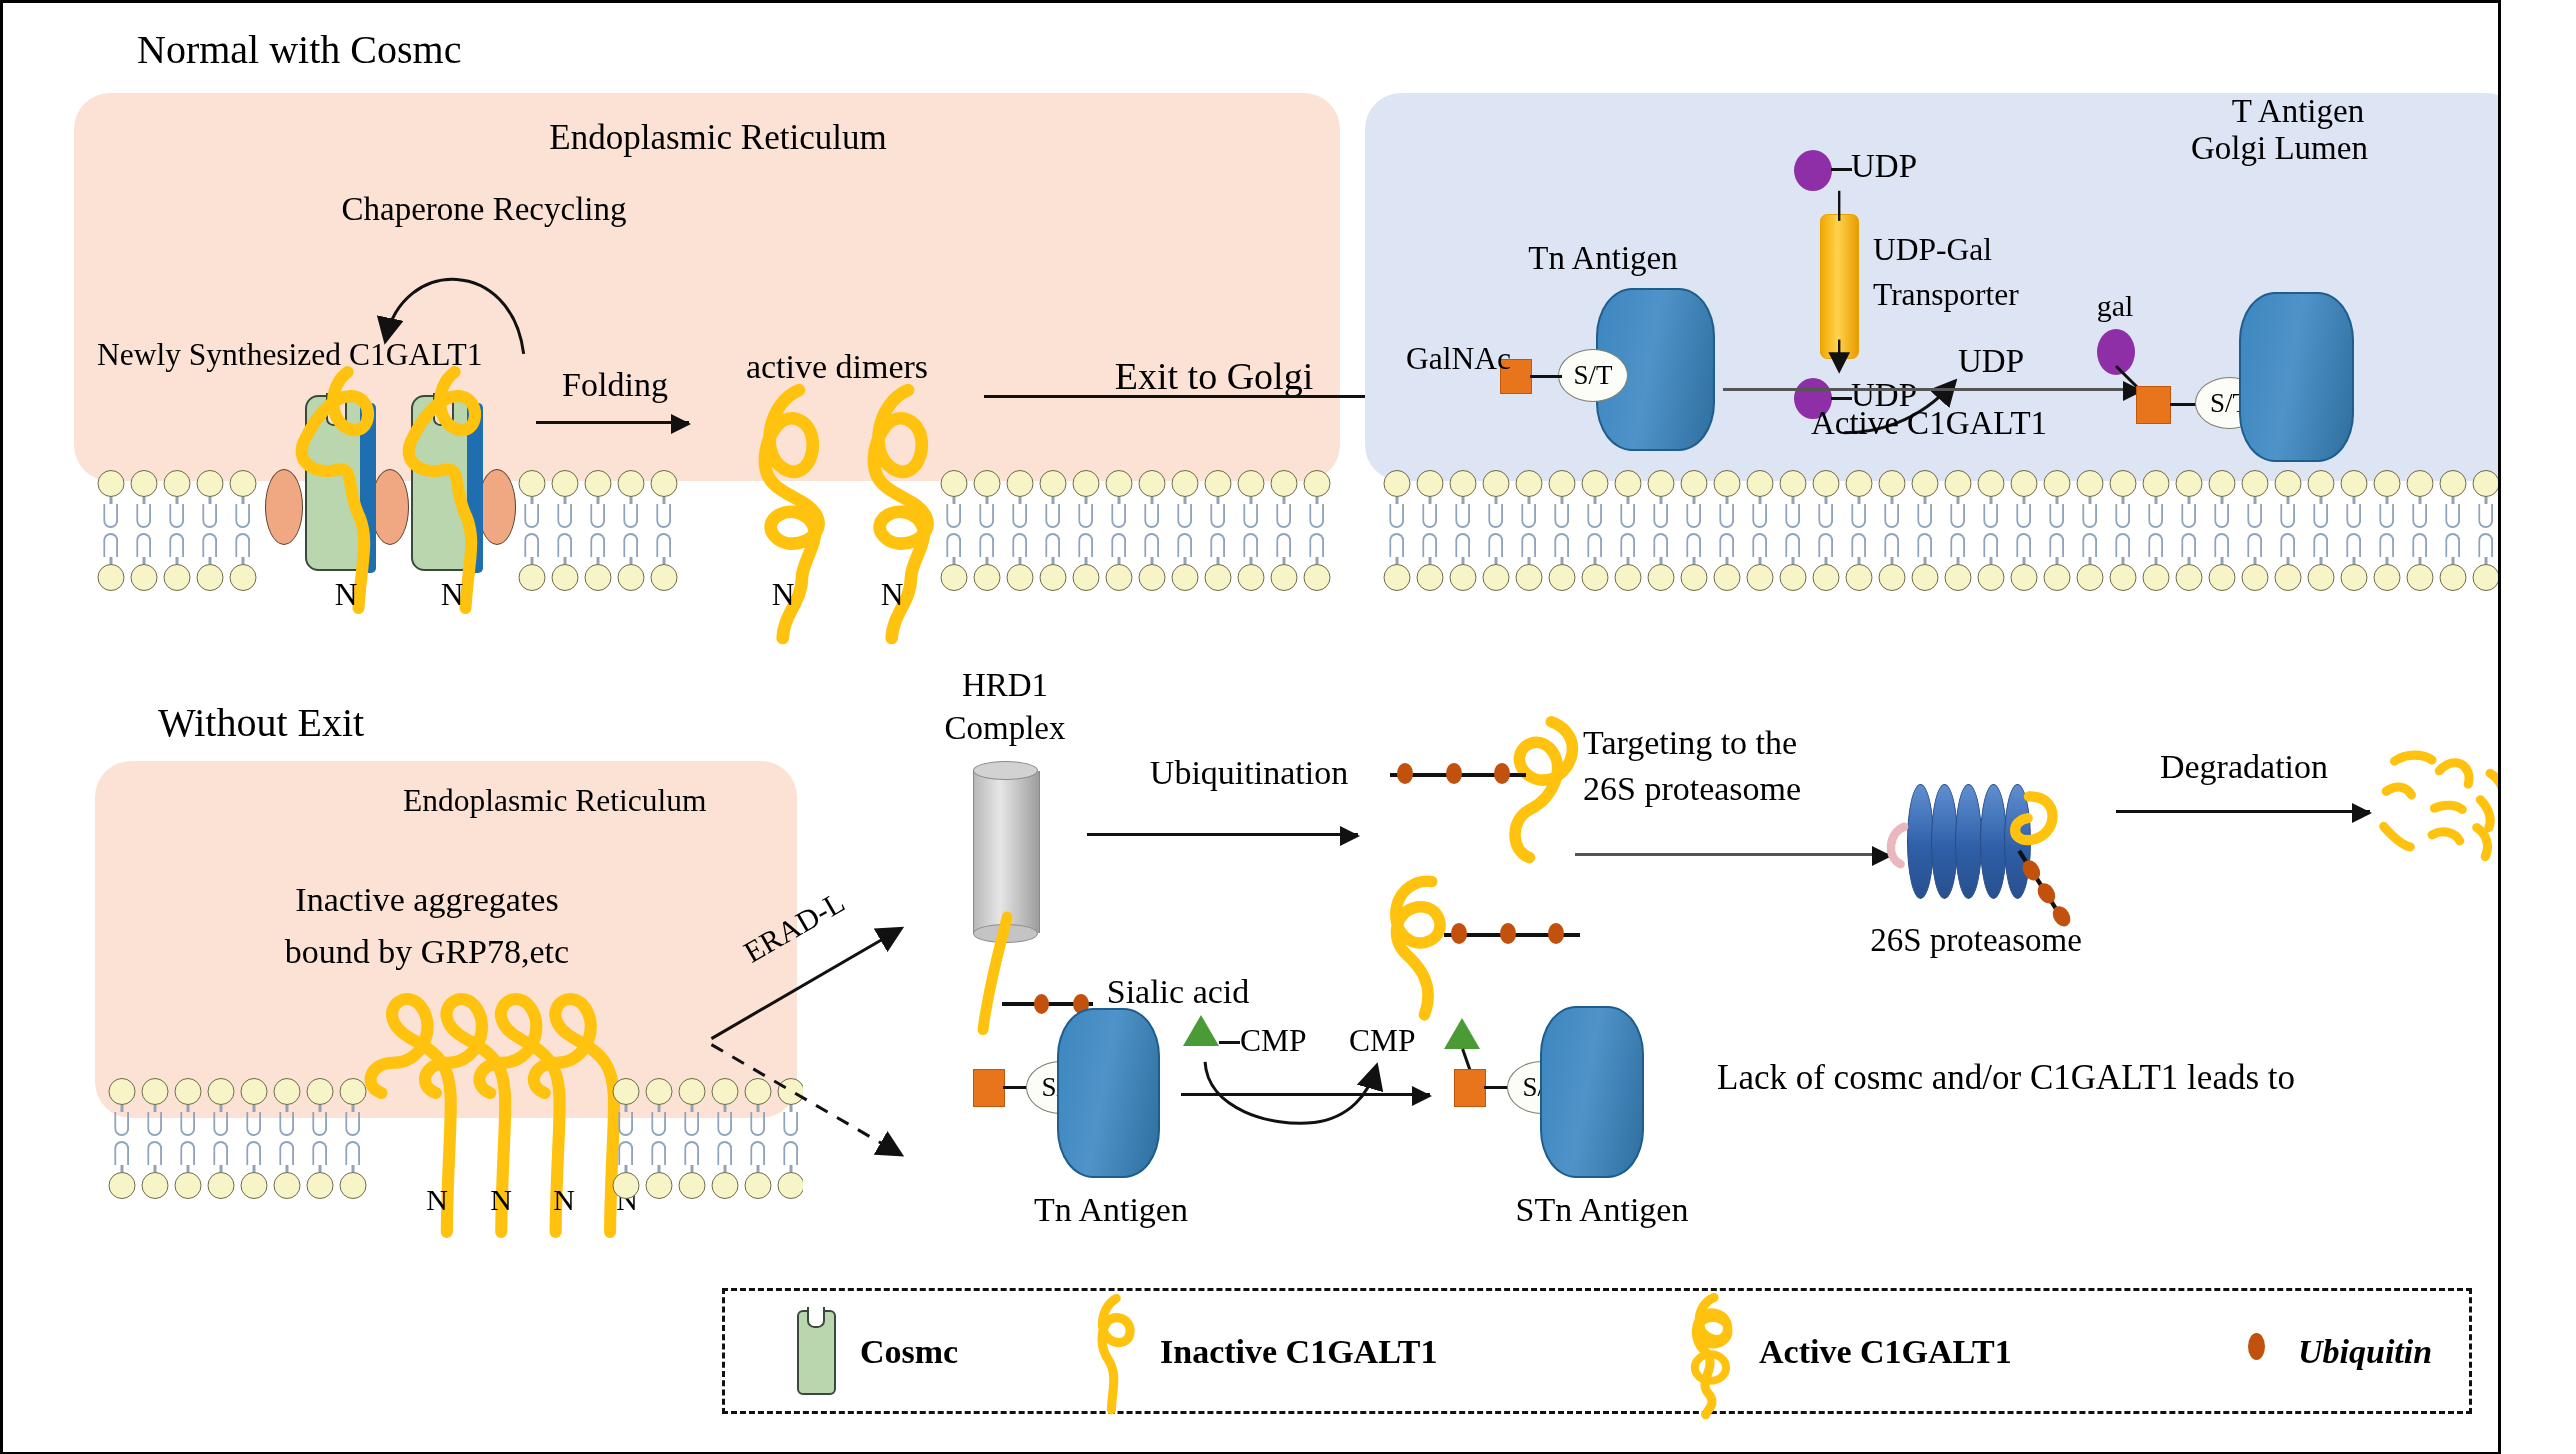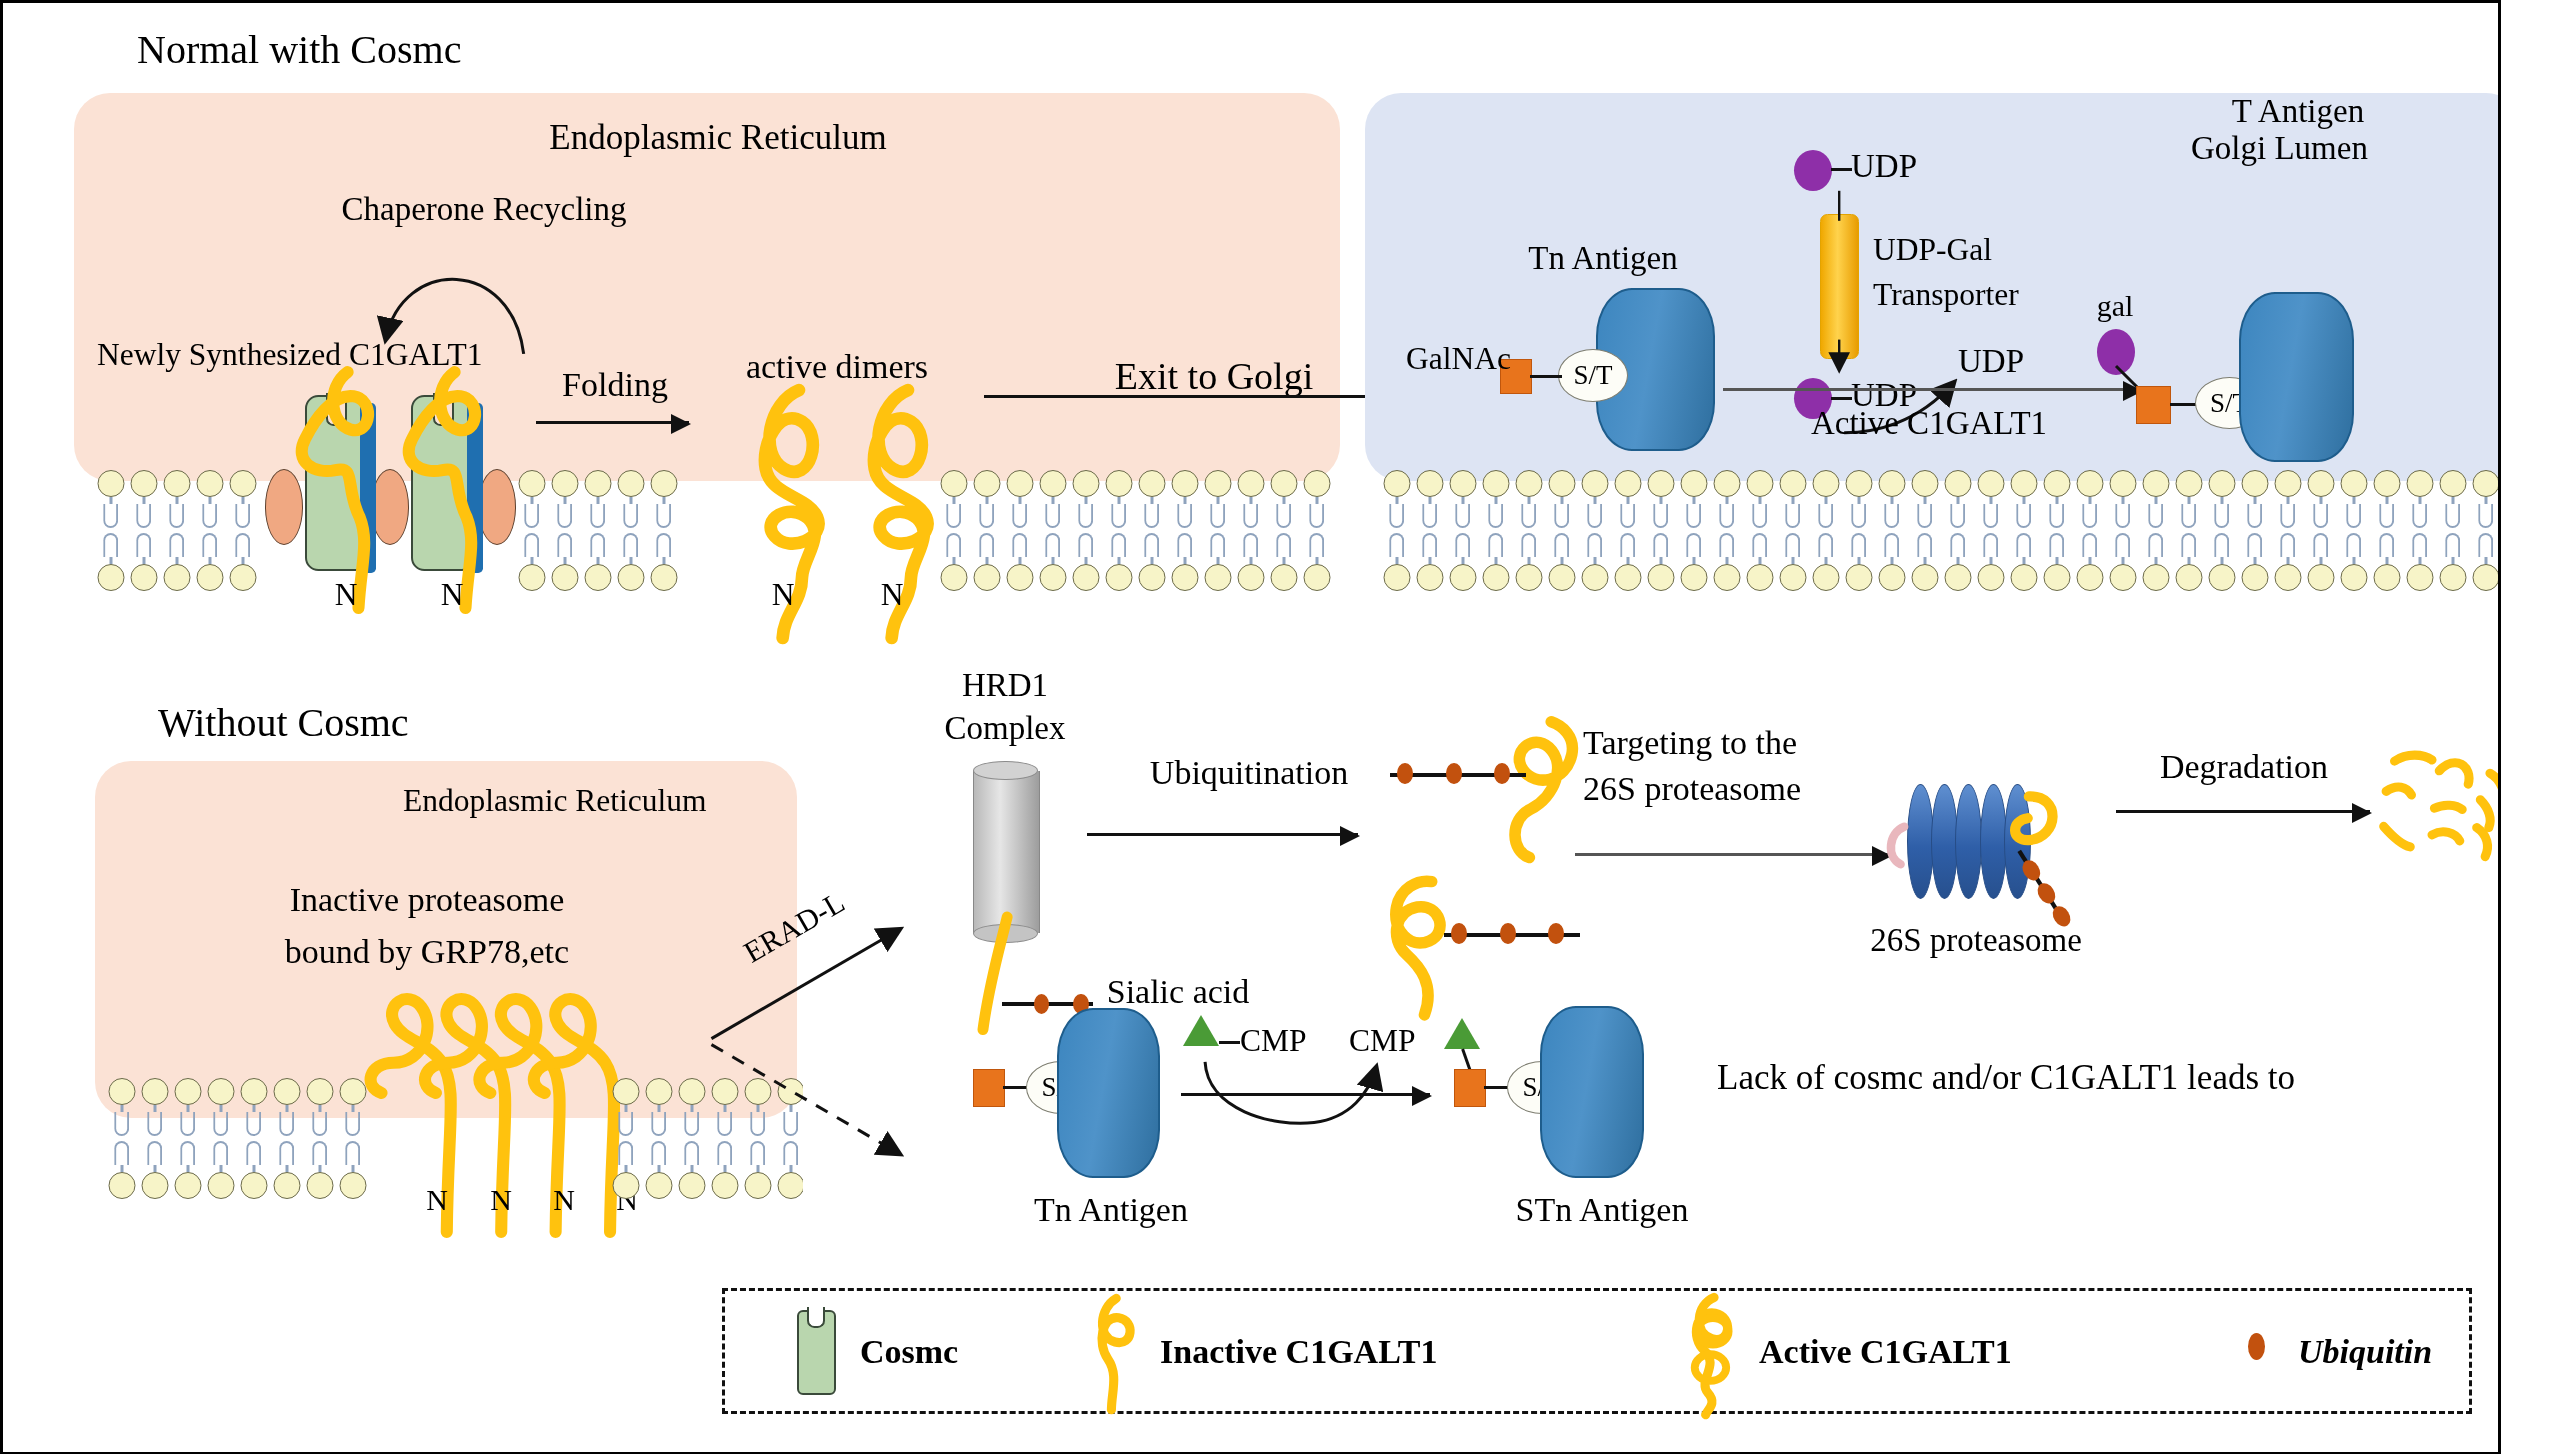--- a/index.html
+++ b/index.html
@@ -799,26 +799,26 @@
         <div class="stem"></div>
         <div class="tail"></div>
       </div>
     <div class="lipid dn">
         <div class="head"></div>
         <div class="stem"></div>
         <div class="tail"></div>
       </div>
   </div>
 
-  <div class="lbl" style="left:155px;top:696px;font-size:40px;">Without  Cosmc</div>
+  <div class="lbl" style="left:155px;top:696px;font-size:40px;">Without  Exit</div>
 
   <div class="panel er" style="left:92px;top:758px;width:702px;height:357px;"></div>
   <div class="lbl" style="left:400px;top:780px;font-size:31.5px;">Endoplasmic Reticulum</div>
 
-  <div class="lbl" style="left:424px;top:878px;font-size:34px;transform:translateX(-50%);">Inactive proteasome</div>
+  <div class="lbl" style="left:424px;top:878px;font-size:34px;transform:translateX(-50%);">Inactive aggregates</div>
   <div class="lbl" style="left:424px;top:930px;font-size:34px;transform:translateX(-50%);">bound by GRP78,etc</div>
 
   <div class="membrane" style="left:102px;top:1075px;width:262px;height:121px;">
     <div class="lipid up">
         <div class="head"></div>
         <div class="stem"></div>
         <div class="tail"></div>
       </div>
     <div class="lipid up">
         <div class="head"></div>

